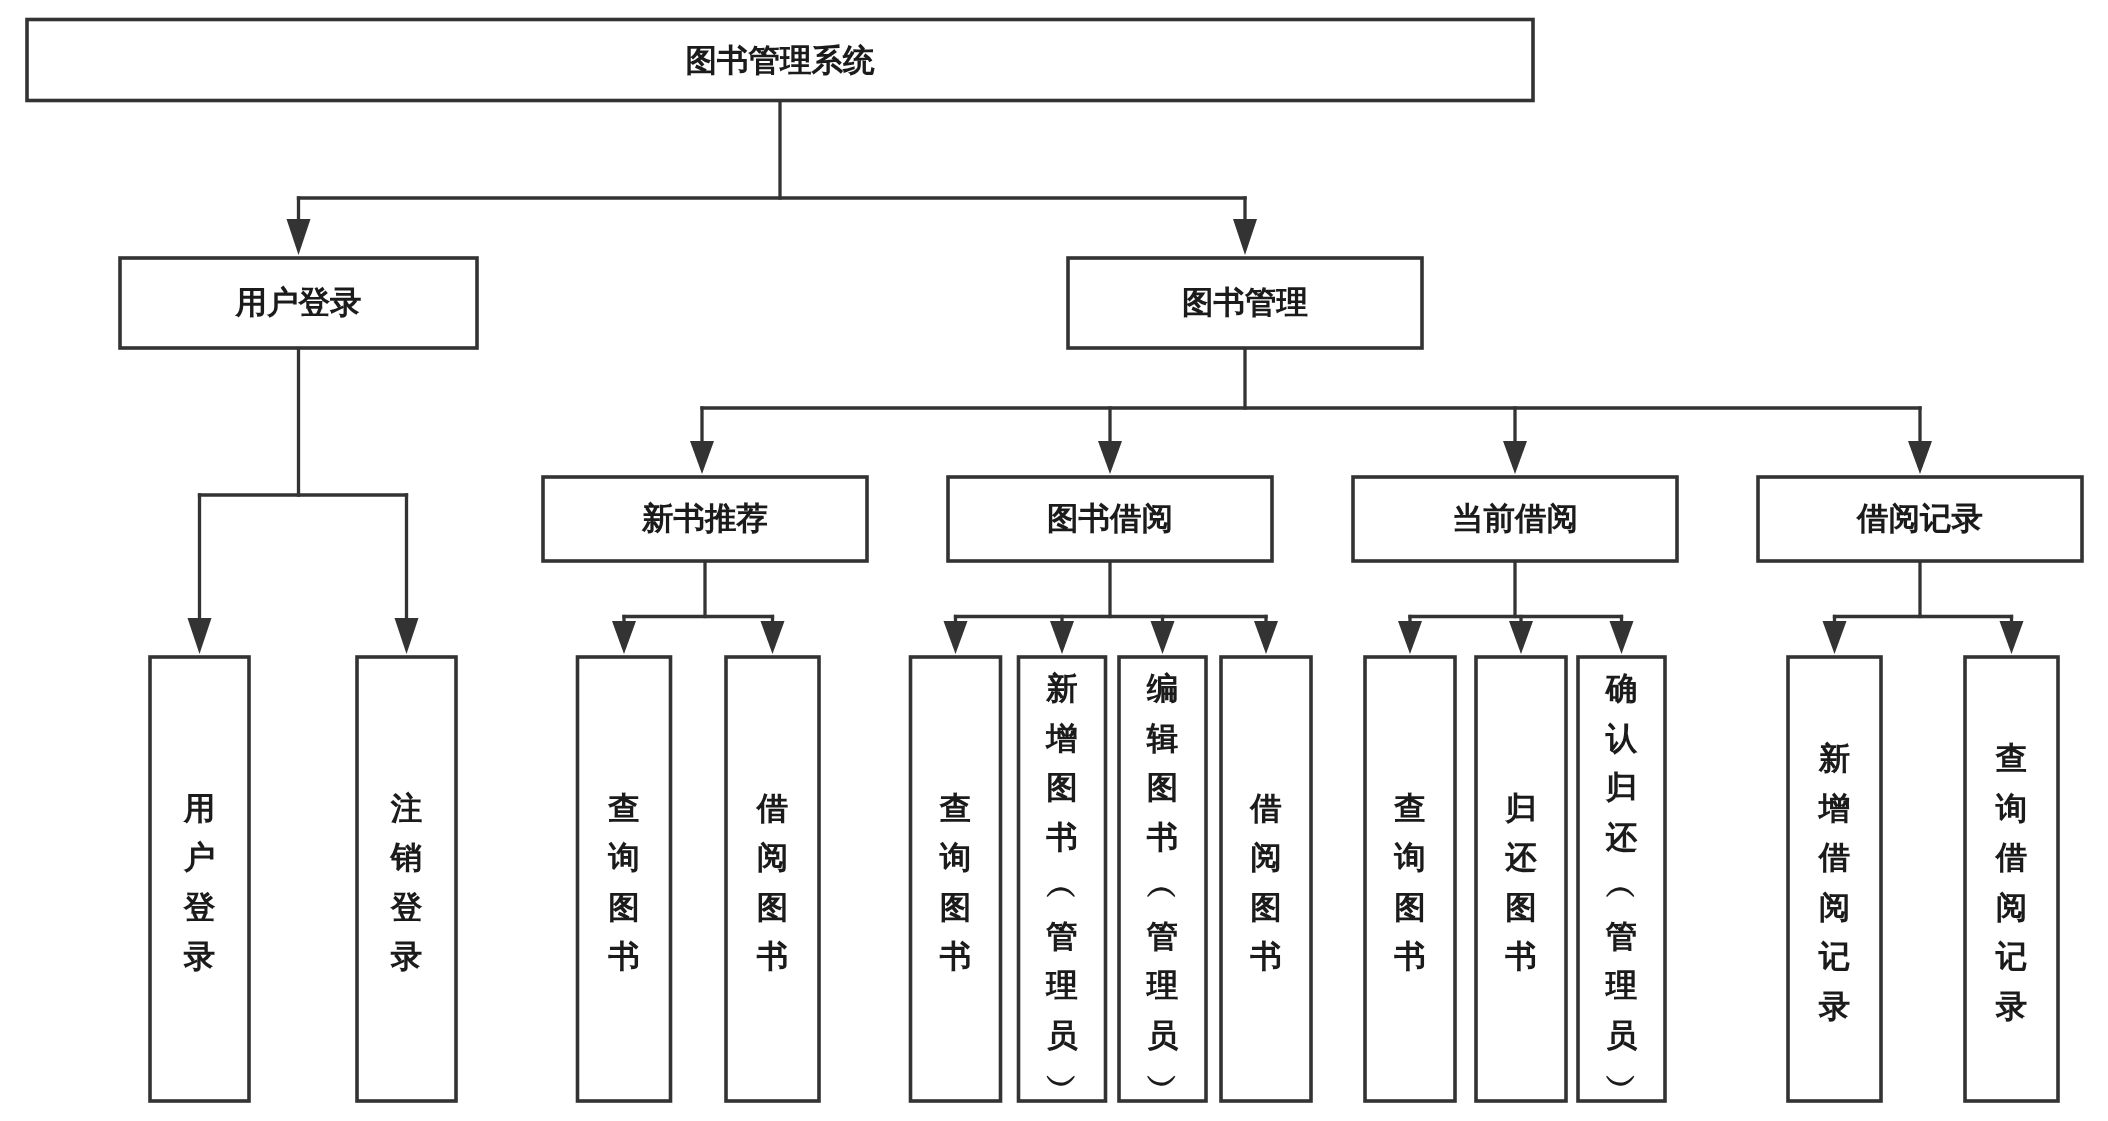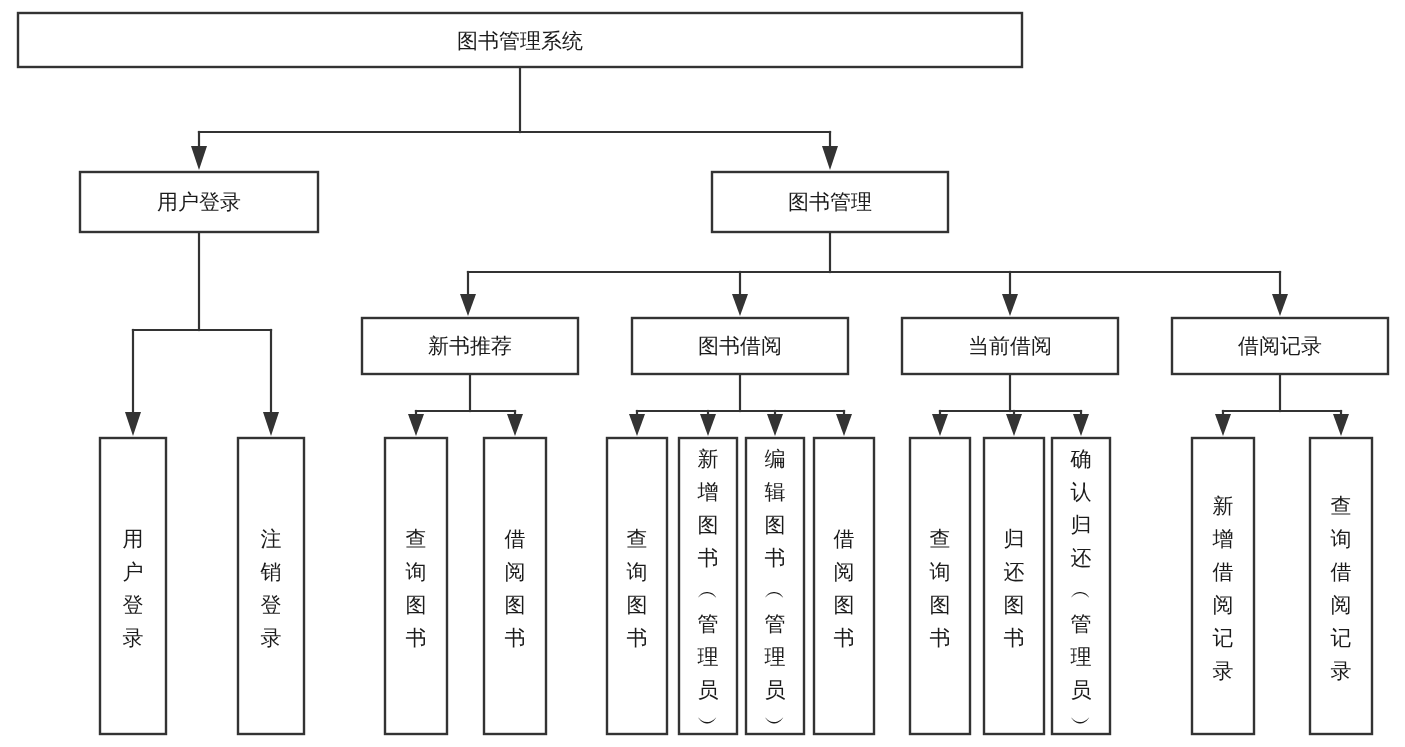--- a/index.html
+++ b/index.html
@@ -11,20 +11,21 @@
     width: 1405px;
     height: 747px;
     font-family: "Liberation Sans", "DejaVu Sans", sans-serif;
     overflow: hidden;
     position: relative;
   }
   #diagram-root {
     position: relative;
     width: 1215px;
     height: 747px;
+    font-weight: bold;
   }
   svg.diagram {
     position: absolute;
     top: 0;
     left: 0;
     width: 1405px;
     height: 747px;
   }
   .node-box {
     fill: #ffffff;

